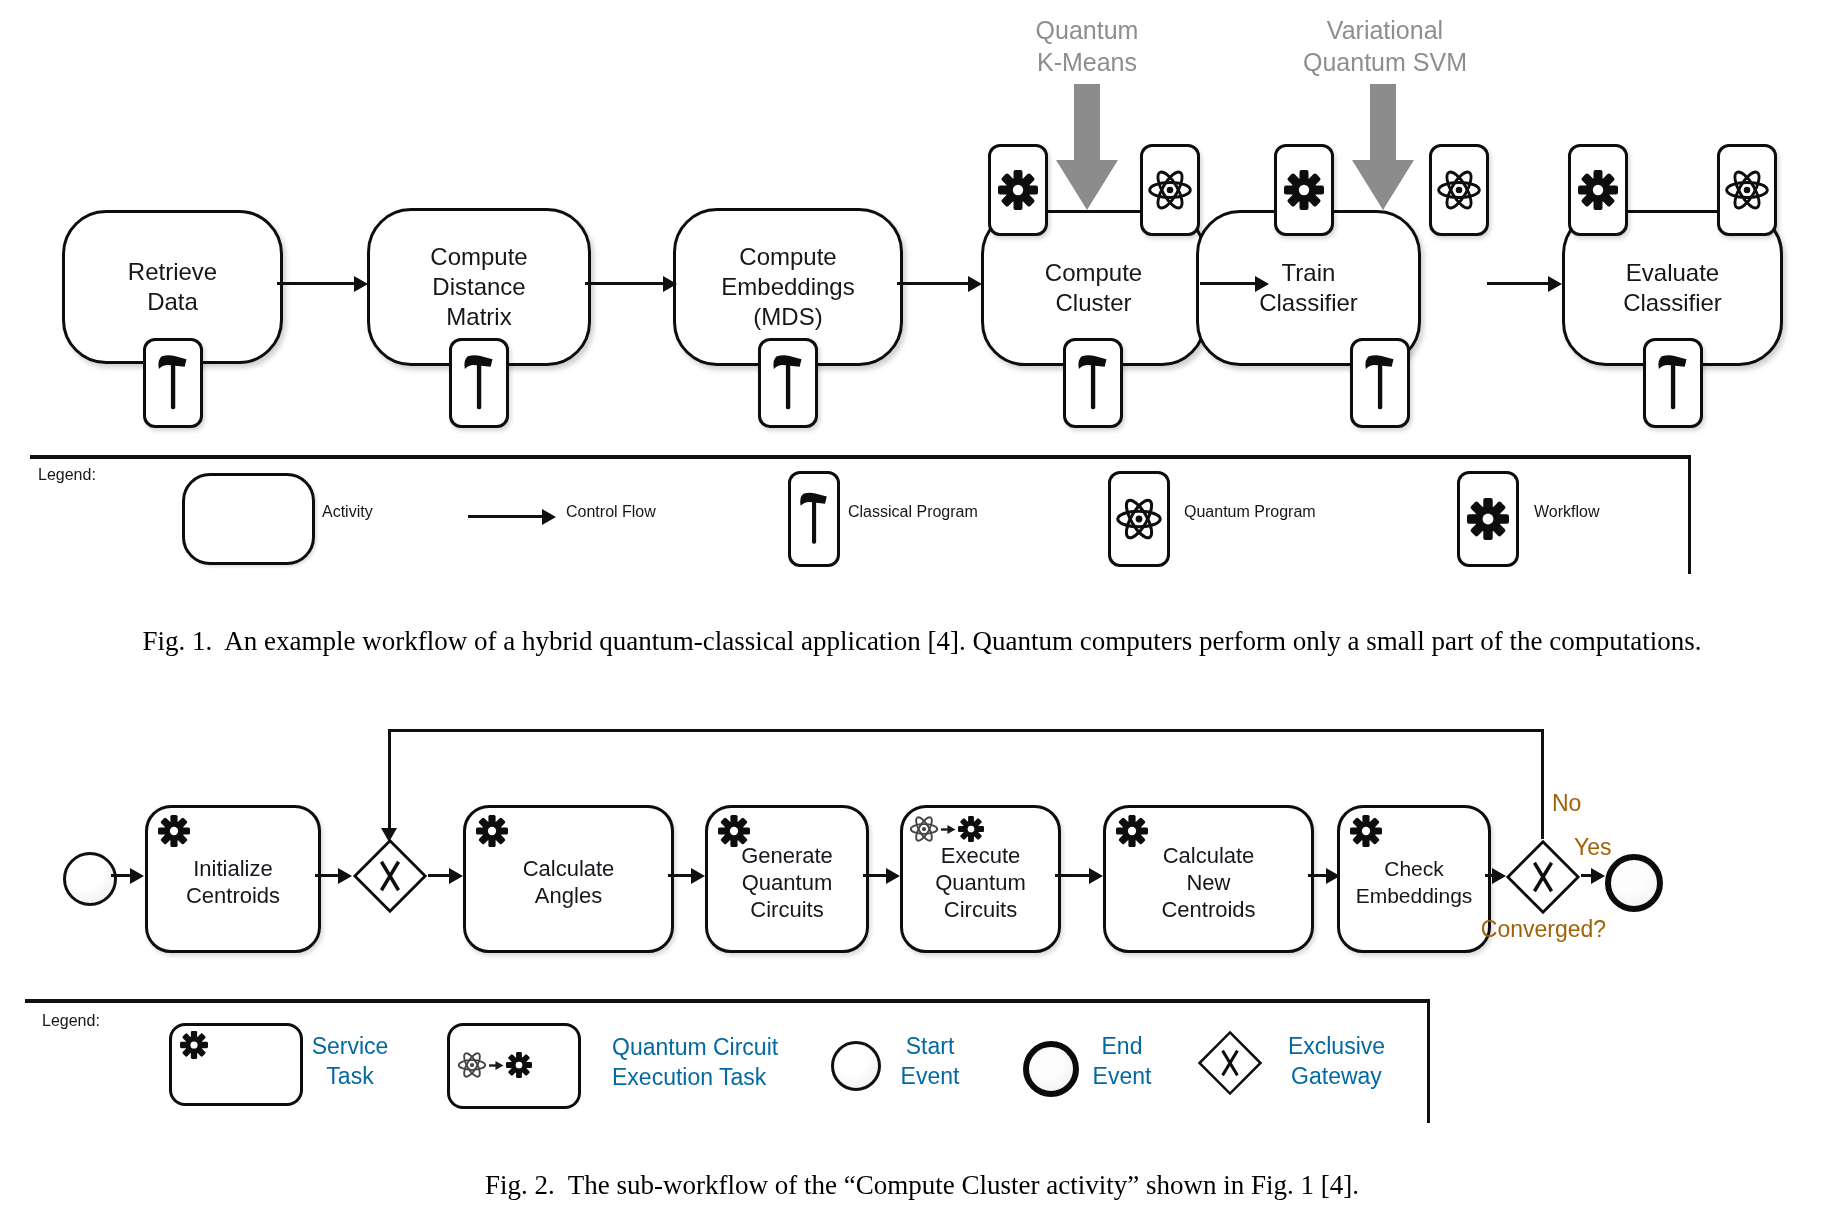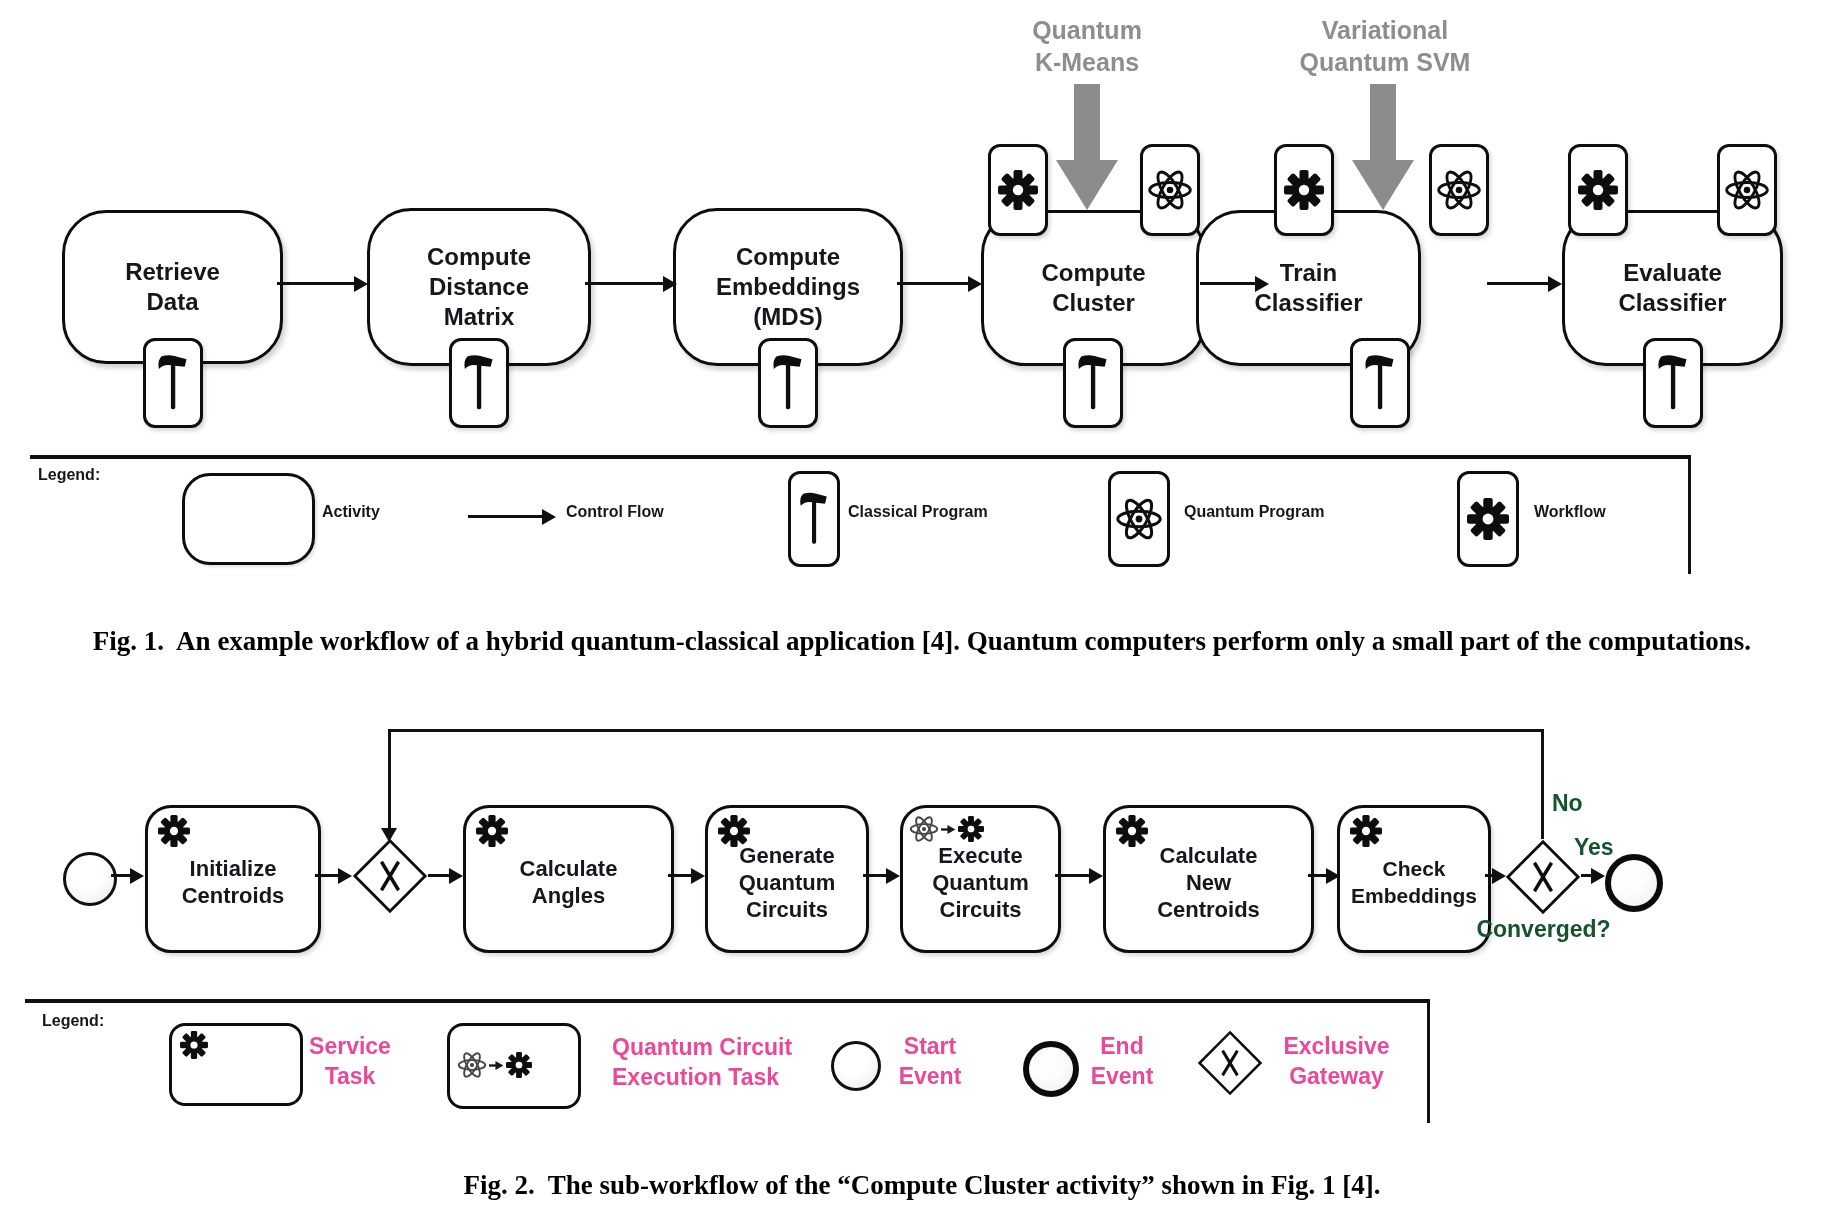--- a/index.html
+++ b/index.html
@@ -1,17 +1,17 @@
 <!DOCTYPE html>
 <html><head>
 <meta charset="utf-8">
 <style>
   html,body{margin:0;padding:0;background:#fff;}
   .page{position:relative;width:1844px;height:1220px;background:#fff;overflow:hidden;
-        font-family:"Liberation Sans",sans-serif;color:#16161d;font-weight:bold;}
+        font-family:"Liberation Sans",sans-serif;color:#16161d;}
   
   .act{position:absolute;background:#fff;border:3.5px solid #0d0d0d;border-radius:44px;
        box-shadow:3px 4px 5px rgba(0,0,0,0.18);display:flex;align-items:center;justify-content:center;}
   .act .lbl{font-size:24px;line-height:30px;}
   .task{position:absolute;background:#fff;border:3.5px solid #0d0d0d;border-radius:26px;
         box-shadow:2px 3px 4px rgba(0,0,0,0.15);display:flex;align-items:center;justify-content:center;}
   .task .lbl{font-size:22px;line-height:27px;padding-top:6px;}
   .badge{position:absolute;background:#fff;border:3px solid #0d0d0d;border-radius:12px;
          box-shadow:2px 3px 4px rgba(0,0,0,0.16);display:flex;align-items:center;justify-content:center;color:#0d0d0d;}
   .lbl{white-space:pre-line;text-align:center;color:#16161d;}
@@ -21,32 +21,32 @@
         border-bottom:8px solid transparent;border-left:14px solid #101010;}
   .ah-d{position:absolute;width:0;height:0;border-left:8px solid transparent;
         border-right:8px solid transparent;border-top:14px solid #101010;}
   .gray-shaft{position:absolute;background:#8c8c8c;}
   .gray-head{position:absolute;width:0;height:0;border-left:31px solid transparent;
              border-right:31px solid transparent;border-top:50px solid #8c8c8c;}
   .ann{position:absolute;text-align:center;white-space:pre-line;color:#8e8e8e;
        font-size:25px;line-height:32px;}
   .legend-box1{position:absolute;border-top:4px solid #101010;border-right:3px solid #101010;}
   .leg-text{position:absolute;font-size:16px;color:#16161d;white-space:nowrap;}
-  .leg-text2{position:absolute;font-size:23px;line-height:30px;color:#ec4899;
+  .leg-text2{position:absolute;font-size:23px;line-height:30px;color:#0369a1;
              white-space:pre-line;text-align:center;}
   .caption{position:absolute;left:0;width:1844px;text-align:center;color:#000;
            font-family:"Liberation Serif",serif;font-size:27px;white-space:pre-wrap;}
   .evt-start{position:absolute;border:3px solid #101010;border-radius:50%;
              background:radial-gradient(circle at 40% 35%,#ffffff 40%,#e9e9e9 100%);}
   .evt-end{position:absolute;border:6.5px solid #0b0b0b;border-radius:50%;
            background:radial-gradient(circle at 40% 35%,#fdfdfd 40%,#ededed 100%);}
   .gw{position:absolute;color:#0d0d0d;}
   .icon{display:block;}
   .qce-icn{position:absolute;display:flex;align-items:center;gap:2px;color:#1a1a1a;}
-  .flowlab{position:absolute;font-size:23px;color:#14532d;white-space:nowrap;}
+  .flowlab{position:absolute;font-size:23px;color:#a16207;white-space:nowrap;}
 </style>
 </head>
 <body>
 
 <svg width="0" height="0" style="position:absolute" aria-hidden="true">
   <defs>
     <symbol id="sym-gear" viewBox="-12 -12 24 24">
       <g fill="currentColor">
         <rect x="-2.7" y="-12" width="5.4" height="7" rx="1.2"></rect>
         <rect x="-2.7" y="-12" width="5.4" height="7" rx="1.2" transform="rotate(45)"></rect>

